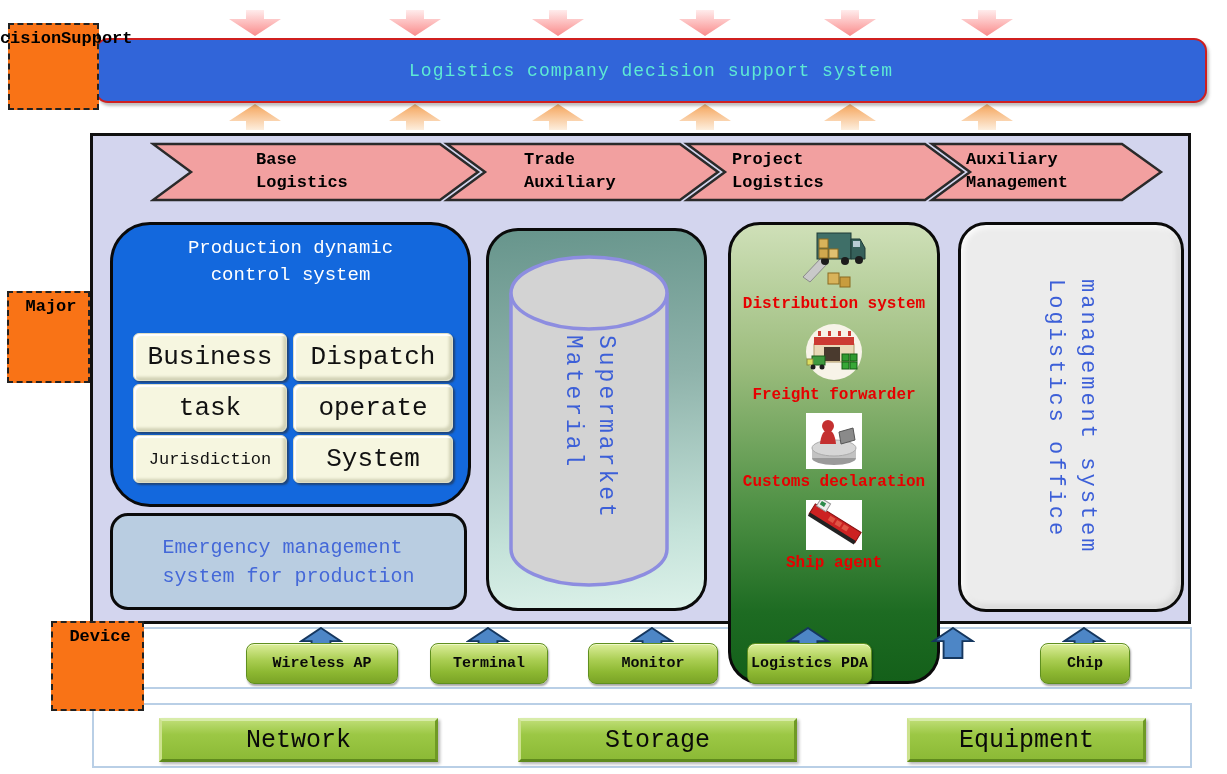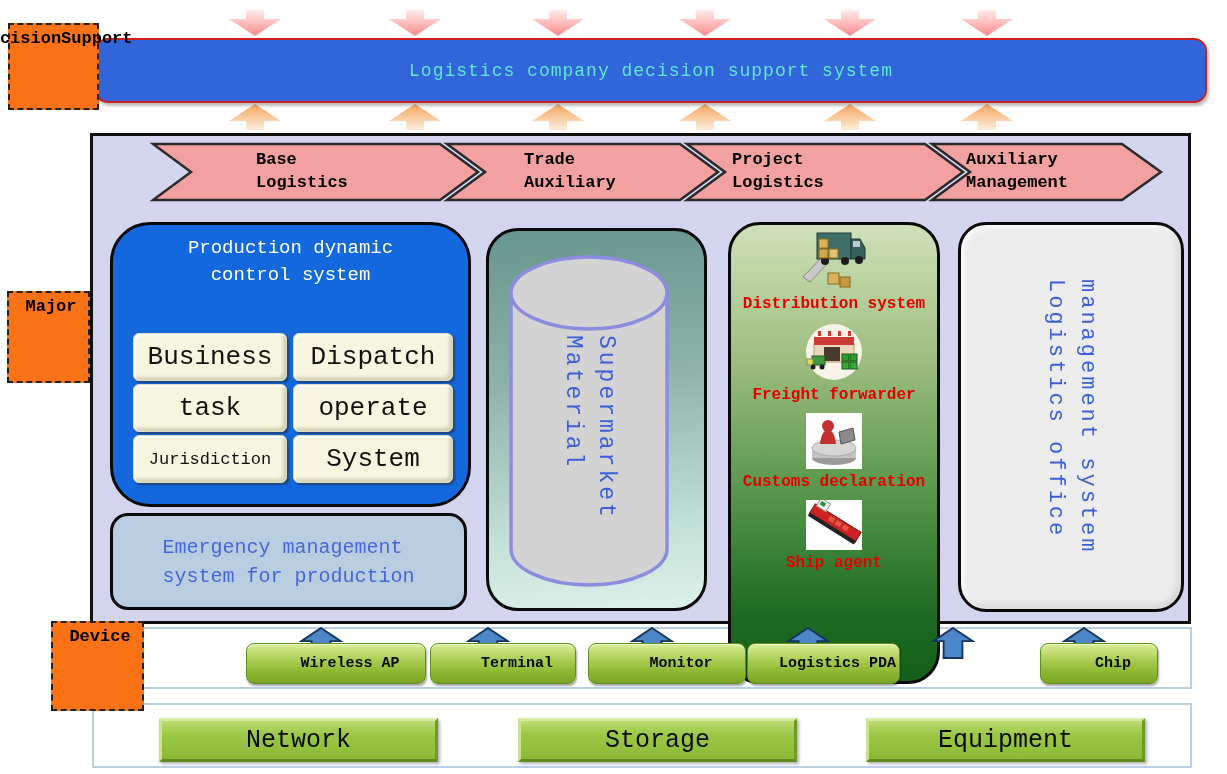--- a/index.html
+++ b/index.html
@@ -69,21 +69,21 @@
 
   
   .strip{position:absolute;left:92px;width:1100px;background:#fff;border:2px solid #b9cfe6;box-sizing:border-box;z-index:3;}
   #device-strip{top:627px;height:62px;}
   #infra-strip{top:703px;height:65px;}
   .dev-btn{position:absolute;top:643px;height:39px;z-index:5;
            background:linear-gradient(180deg,#dcee9a 0%,#a9cd51 42%,#8db832 72%,#7aa326 100%);
            border:1px solid #5f8f1f;border-radius:8px;
            box-shadow:1px 2px 2px rgba(0,0,0,.35), inset 0 1px 0 #eef8c8;
            display:flex;align-items:center;justify-content:center;
-           font-size:15px;font-weight:bold;color:#0a0a0a;cursor:default;padding-left:28px;}
+           font-size:15px;font-weight:bold;color:#0a0a0a;cursor:default;}
   .dev-arrow{position:absolute;top:627px;width:44px;height:32px;z-index:4;}
   .infra-bar{position:absolute;top:718px;height:44px;z-index:5;box-sizing:border-box;
              background:linear-gradient(180deg,#bcdc72 0%,#9cc845 35%,#8cba36 100%);
              border:3px solid;border-color:#d8ecaa #6f9a25 #5f8a1d #cde28e;
              box-shadow:2px 2px 3px rgba(0,0,0,.3);
              display:flex;align-items:center;justify-content:center;font-size:25px;color:#0a0a0a;cursor:default;}
 </style>
 </head>
 <body>
 
@@ -299,15 +299,15 @@
 
   <div class="dev-btn" style="left:246px;width:150px;">Wireless AP</div>
   <div class="dev-btn" style="left:430px;width:116px;">Terminal</div>
   <div class="dev-btn" style="left:588px;width:128px;">Monitor</div>
   <div class="dev-btn" style="left:747px;width:123px;">Logistics PDA</div>
   <div class="dev-btn" style="left:1040px;width:88px;">Chip</div>
 
   <div class="strip" id="infra-strip"></div>
   <div class="infra-bar" style="left:159px;width:279px;">Network</div>
   <div class="infra-bar" style="left:518px;width:279px;">Storage</div>
-  <div class="infra-bar" style="left:866px;width:279px;">Equipment</div>
+  <div class="infra-bar" style="left:907px;width:239px;">Equipment</div>
 
 </div>
 
 </body></html>

